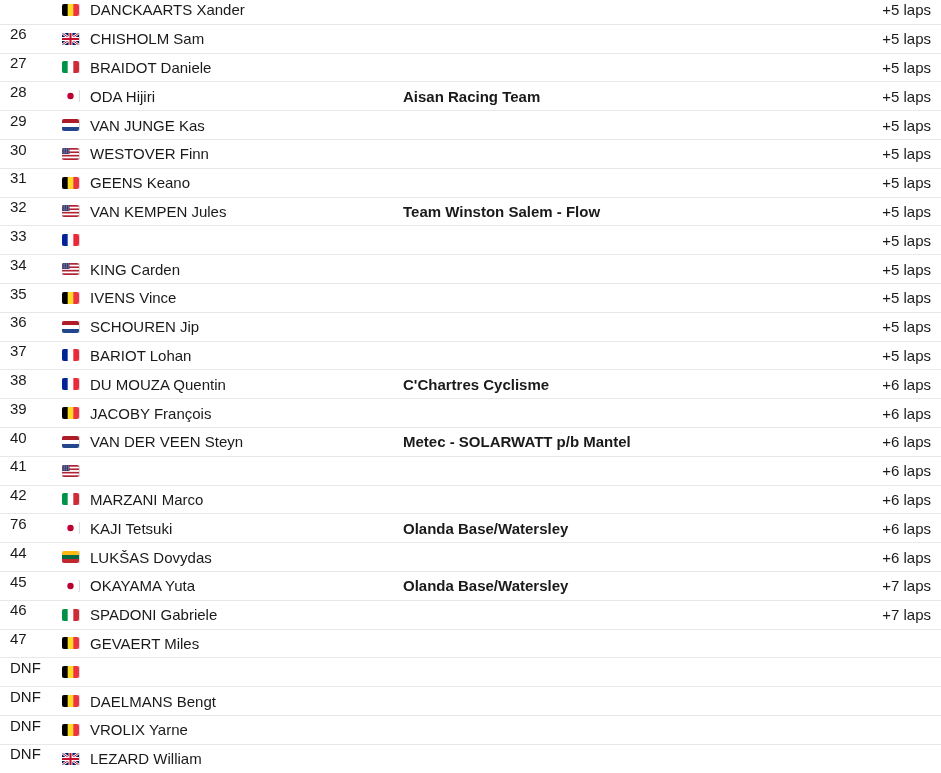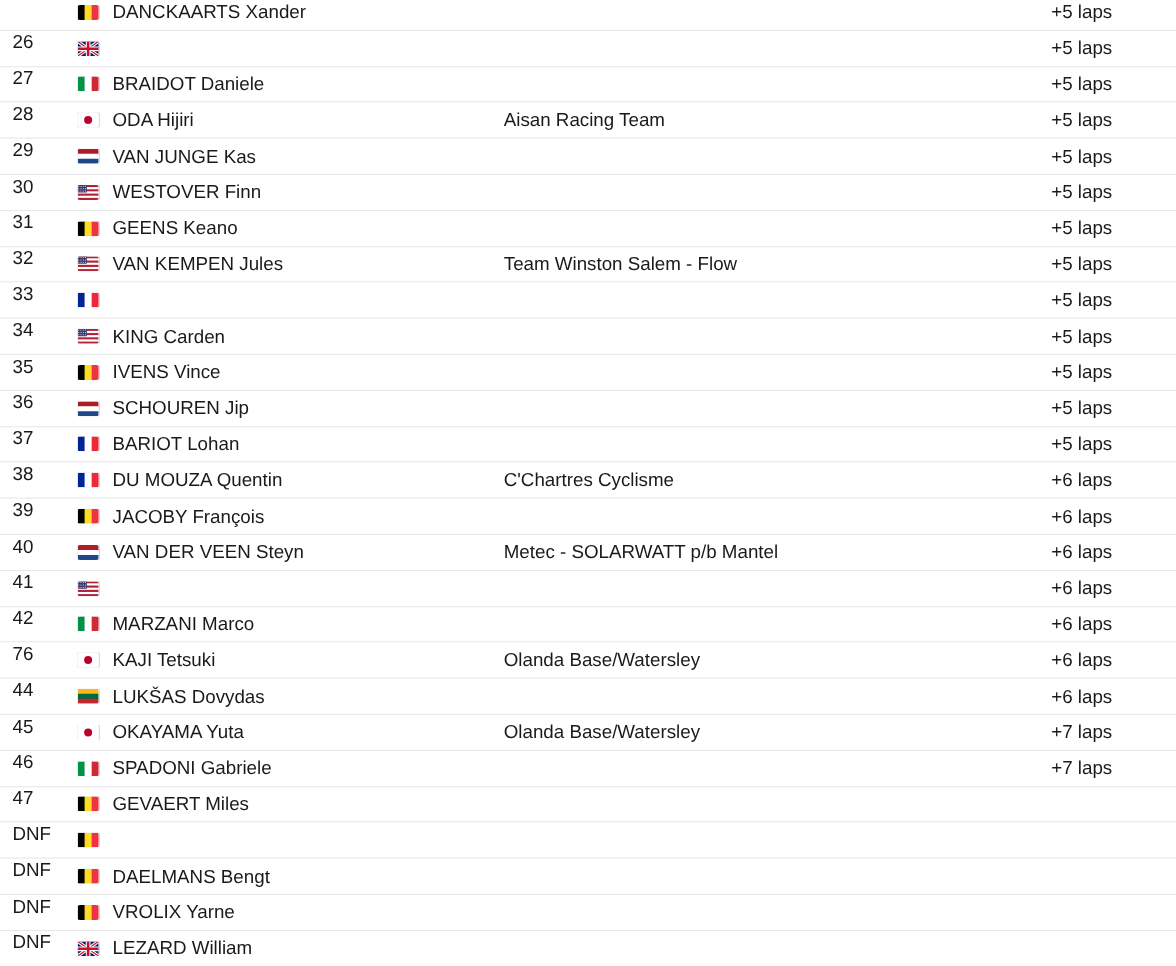--- a/index.html
+++ b/index.html
@@ -48,25 +48,27 @@
     box-shadow: 0 0 0 1px rgba(0,0,0,0.15);
     line-height: 0;
   }
   .flag svg { display: block; }
   .rider {
     flex: 0 0 auto;
     width: 313px;
   }
   .team {
     flex: 1 1 auto;
+    font-weight: bold;
   }
   .gap {
     flex: 0 0 auto;
     min-width: 80px;
-    padding-right: 20px;
+    text-align: right;
+    padding-right: 10px;
   }
 </style>
 </head>
 <body>
 
 <div class="results-table" id="results-table">
   <div class="row">
     <div class="cell pos">26</div>
     <div class="cell flagcell">
       <span class="flag">
@@ -88,20 +90,21 @@
       <span class="flag">
           <svg width="17" height="12" viewBox="0 0 17 12" xmlns="http://www.w3.org/2000/svg">
             <rect width="17" height="12" fill="#012169"></rect>
             <path d="M0,0 L17,12 M17,0 L0,12" stroke="#ffffff" stroke-width="2.6"></path>
             <path d="M0,0 L17,12 M17,0 L0,12" stroke="#c8102e" stroke-width="1"></path>
             <path d="M8.5,0 V12 M0,6 H17" stroke="#ffffff" stroke-width="3.8"></path>
             <path d="M8.5,0 V12 M0,6 H17" stroke="#c8102e" stroke-width="2.1"></path>
           </svg>
         </span>
     </div>
+    <div class="cell rider">CHISHOLM Sam</div>
     <div class="cell team"></div>
     <div class="cell gap">+5 laps</div>
   </div>
 
   <div class="row">
     <div class="cell pos">28</div>
     <div class="cell flagcell">
       <span class="flag">
           <svg width="17" height="12" viewBox="0 0 17 12" xmlns="http://www.w3.org/2000/svg">
             <rect x="0.00" y="0" width="6.17" height="12" fill="#009246"></rect>

